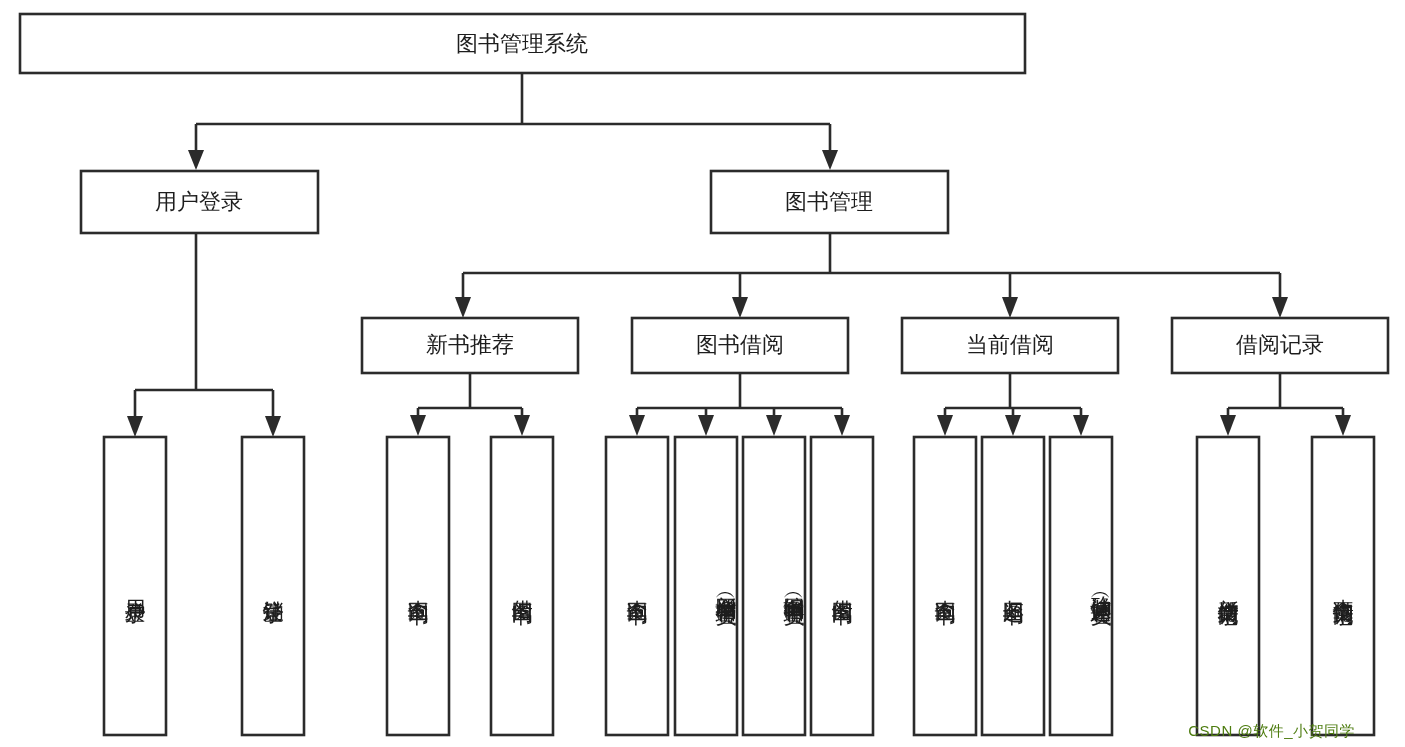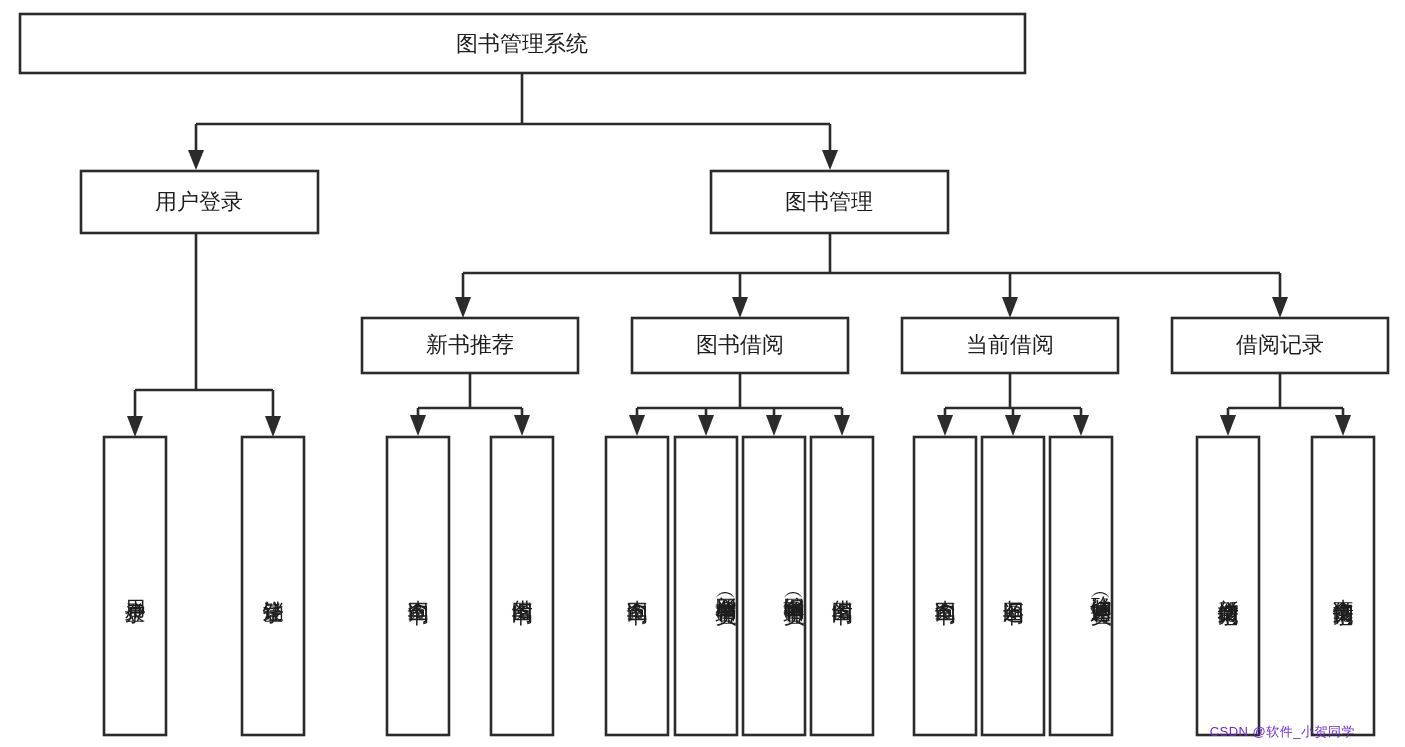--- a/index.html
+++ b/index.html
@@ -64,22 +64,22 @@
     align-items: center;
     justify-content: center;
     text-align: center;
     pointer-events: none;
   }
   .watermark {
     position: absolute;
     right: 8px;
     bottom: 6px;
     font-family: "Liberation Sans", "DejaVu Sans", sans-serif;
-    font-size: 13px;
-    color: #6d28d9;
+    font-size: 15px;
+    color: #4d7c0f;
     letter-spacing: 0.5px;
     white-space: nowrap;
   }
 </style>
 </head>
 <body>
 
 <div id="diagram-root">
 
   <svg class="flow" viewBox="0 0 1405 747" xmlns="http://www.w3.org/2000/svg">

